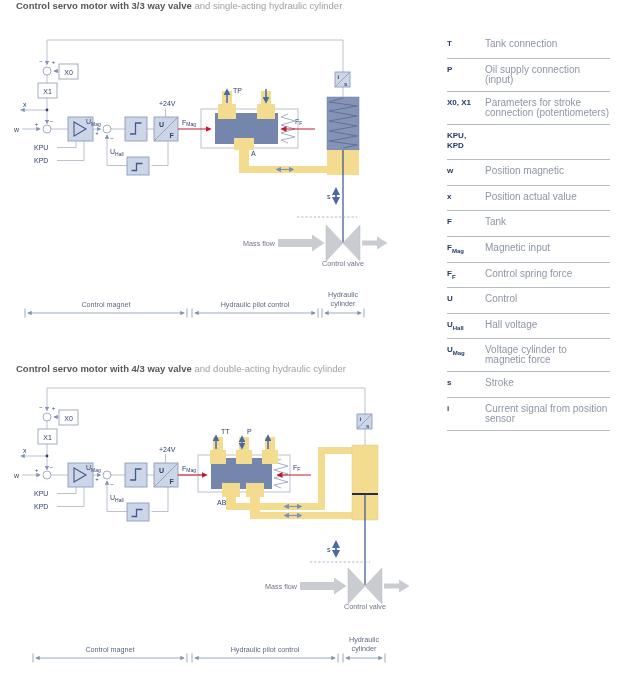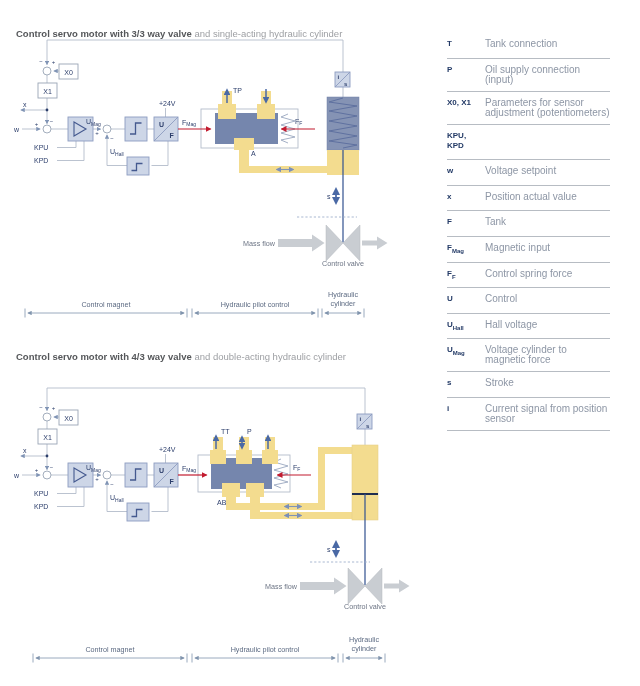--- a/index.html
+++ b/index.html
@@ -292,43 +292,43 @@
       <path class="axisln" d="M195,658 H335" marker-start="url(#ah-axis)" marker-end="url(#ah-axis)"></path>
       <path class="axisln" d="M346,658 H382" marker-start="url(#ah-axis)" marker-end="url(#ah-axis)"></path>
       <text x="110" y="651.5" text-anchor="middle" class="axis">Control magnet</text>
       <text x="265" y="651.5" text-anchor="middle" class="axis">Hydraulic pilot control</text>
       <text x="364" y="641.5" text-anchor="middle" class="axis">Hydraulic</text>
       <text x="364" y="650.5" text-anchor="middle" class="axis">cylinder</text>
     </g>
   </g>
 </svg>
 
-<div class="dtitle" style="top:28px;"><span class="tb">Control servo motor with 3/3 way valve</span> <span class="tl">and single-acting hydraulic cylinder</span></div>
-<div class="dtitle" style="top:351px;"><span class="tb">Control servo motor with 4/3 way valve</span> <span class="tl">and double-acting hydraulic cylinder</span></div>
+<div class="dtitle" style="top:0;"><span class="tb">Control servo motor with 3/3 way valve</span> <span class="tl">and single-acting hydraulic cylinder</span></div>
+<div class="dtitle" style="top:363px;"><span class="tb">Control servo motor with 4/3 way valve</span> <span class="tl">and double-acting hydraulic cylinder</span></div>
 
 <div class="legend">
   <div class="lrow">
       <span class="lterm"><span>T</span><sub></sub></span>
       <span class="ldesc">Tank connection</span>
     </div>
   <div class="lrow">
       <span class="lterm"><span>P</span><sub></sub></span>
       <span class="ldesc">Oil supply connection (input)</span>
     </div>
   <div class="lrow">
       <span class="lterm"><span>X0, X1</span><sub></sub></span>
-      <span class="ldesc">Parameters for sensor adjustment (potentiometers)</span>
+      <span class="ldesc">Parameters for stroke connection (potentiometers)</span>
     </div>
   <div class="lrow">
       <span class="lterm"><span>KPU,
 KPD</span><sub></sub></span>
     </div>
   <div class="lrow">
       <span class="lterm"><span>w</span><sub></sub></span>
-      <span class="ldesc">Voltage setpoint</span>
+      <span class="ldesc">Position magnetic</span>
     </div>
   <div class="lrow">
       <span class="lterm"><span>x</span><sub></sub></span>
       <span class="ldesc">Position actual value</span>
     </div>
   <div class="lrow">
       <span class="lterm"><span>F</span><sub></sub></span>
       <span class="ldesc">Tank</span>
     </div>
   <div class="lrow">

